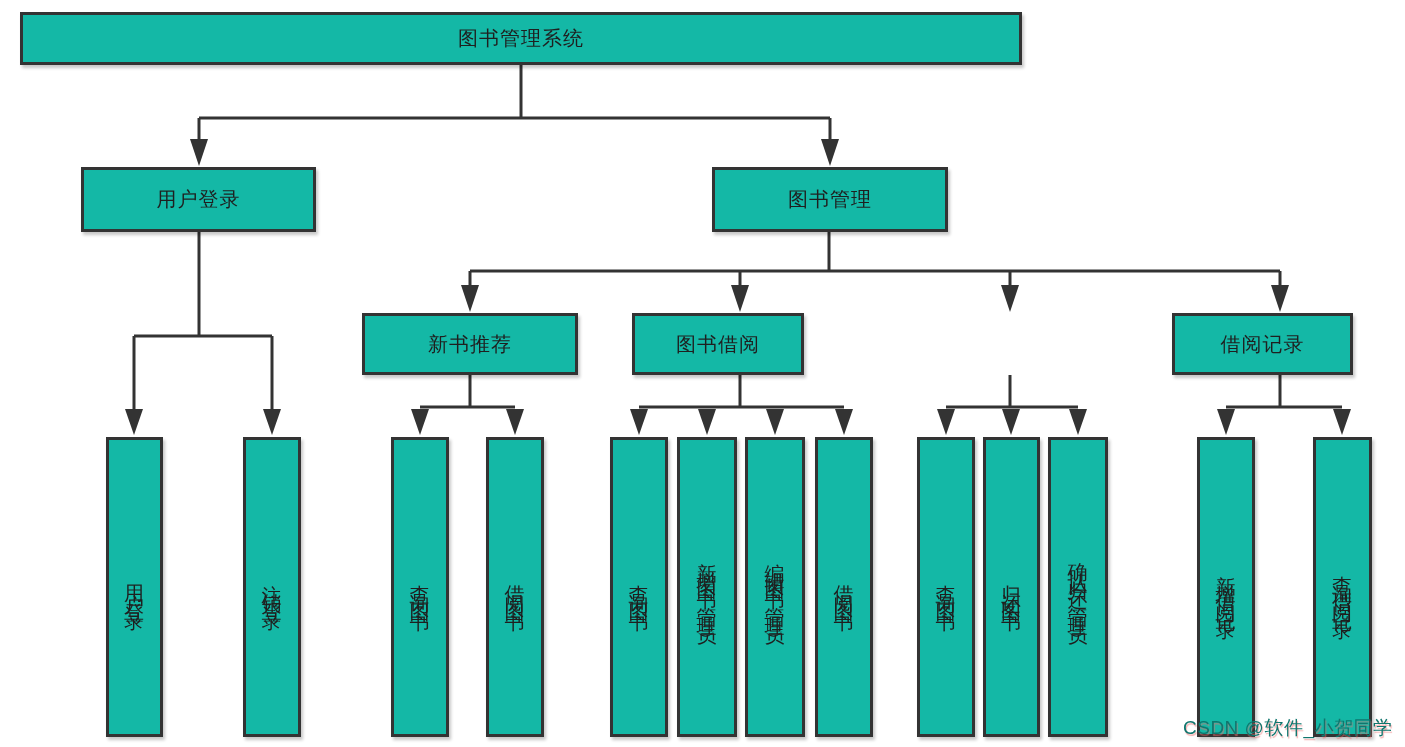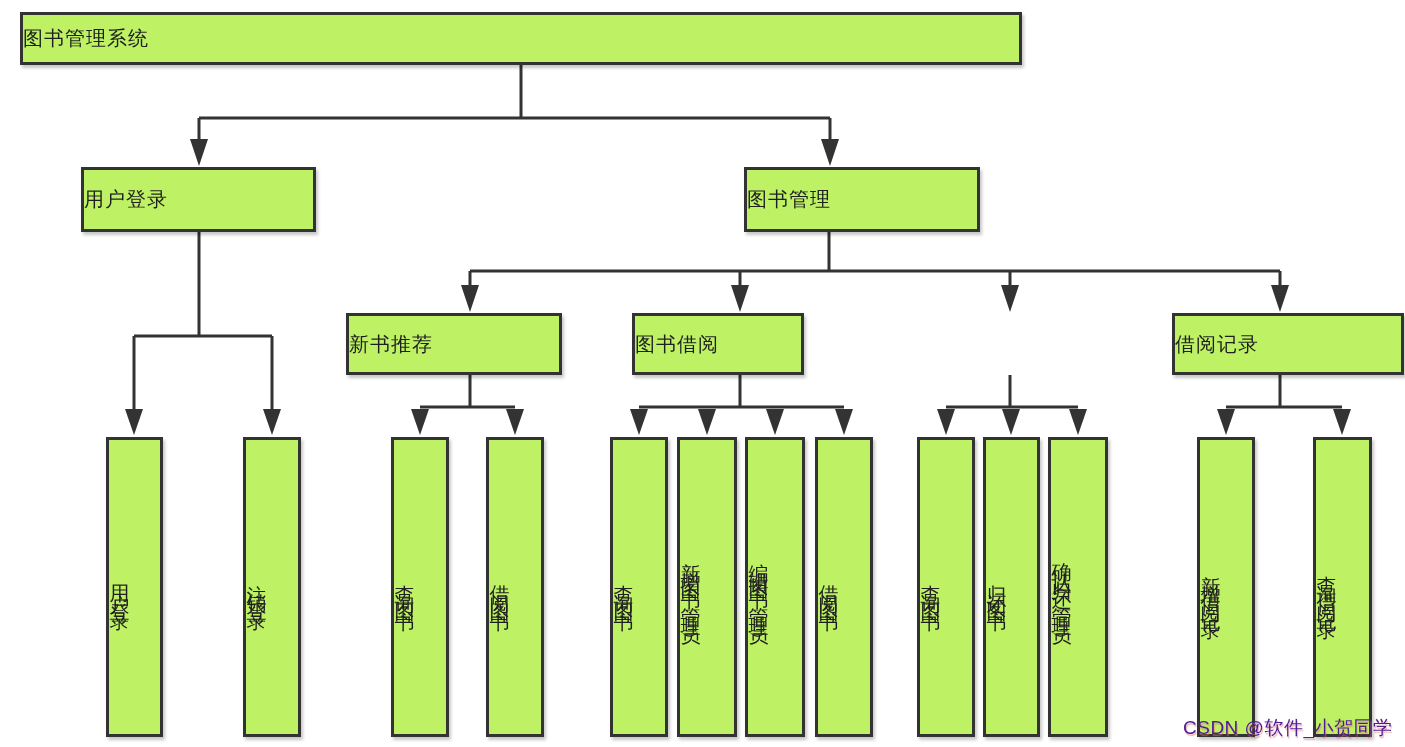--- a/index.html
+++ b/index.html
@@ -8,43 +8,44 @@
     position:relative;
     width:1405px;height:747px;
     background:#ffffff;
     overflow:hidden;
   }
   #connectors{position:absolute;left:0;top:0;width:1405px;height:747px;}
   .box{
     position:absolute;
     box-sizing:border-box;
     border:3px solid #333333;
-    background:#bef264;
+    background:#14b8a6;
     display:flex;
     align-items:center;
+    justify-content:center;
     color:#1f1f1f;
     box-shadow:2px 3px 3px rgba(0,0,0,0.22);
   }
   .box .lbl{
     font-size:20px;
     letter-spacing:1px;
     white-space:nowrap;
   }
   .box .lbl.v{
     writing-mode:vertical-rl;
     text-orientation:mixed;
     letter-spacing:9px;
     white-space:normal;
     line-height:1.1;
   }
   #watermark{
     position:absolute;
     left:1183px;top:715px;
     font-size:19px;
-    color:#4c1d95;
+    color:#0f766e;
     text-shadow:1px 2px 1px rgba(233,112,112,0.55);
     white-space:nowrap;
     z-index:5;
     letter-spacing:0.5px;
   }
 </style>
 </head>
 <body>
 
 <div id="canvas">
@@ -107,31 +108,31 @@
     </g>
   </svg>
 
   <div class="box" style="left:20px;top:12px;width:1002px;height:53px">
     <span class="lbl">图书管理系统</span>
   </div>
 
   <div class="box" style="left:81px;top:167px;width:235px;height:65px">
     <span class="lbl">用户登录</span>
   </div>
-  <div class="box" style="left:744px;top:167px;width:236px;height:65px">
+  <div class="box" style="left:712px;top:167px;width:236px;height:65px">
     <span class="lbl">图书管理</span>
   </div>
 
-  <div class="box" style="left:346px;top:313px;width:216px;height:62px">
+  <div class="box" style="left:362px;top:313px;width:216px;height:62px">
     <span class="lbl">新书推荐</span>
   </div>
   <div class="box" style="left:632px;top:313px;width:172px;height:62px">
     <span class="lbl">图书借阅</span>
   </div>
-  <div class="box" style="left:1172px;top:313px;width:232px;height:62px">
+  <div class="box" style="left:1172px;top:313px;width:181px;height:62px">
     <span class="lbl">借阅记录</span>
   </div>
 
   <div class="box" style="left:106px;top:437px;width:57px;height:300px">
     <span class="lbl v">用户登录</span>
   </div>
   <div class="box" style="left:243px;top:437px;width:58px;height:300px">
     <span class="lbl v">注销登录</span>
   </div>
 

